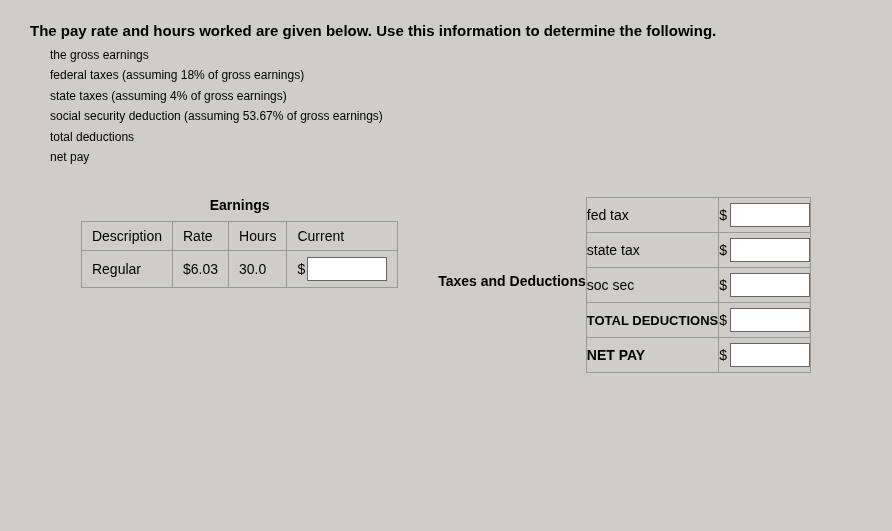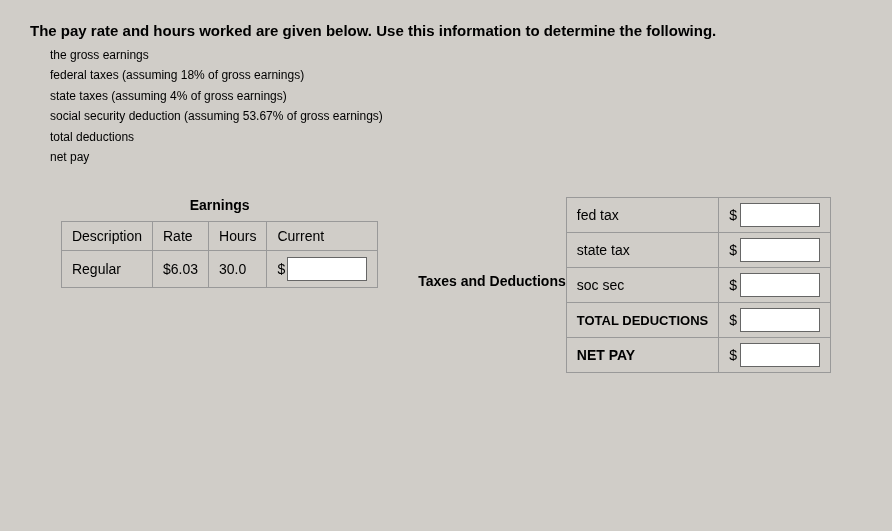--- a/index.html
+++ b/index.html
@@ -99,21 +99,21 @@
     }
 
     .tax-table {
       border: 1px solid #999;
       border-collapse: collapse;
       background-color: #d0cdc8;
     }
 
     .tax-table td {
       border: 1px solid #999;
-      padding: 5px 10px;
+      padding: 5px 0;
       font-size: 14px;
       background-color: #d0cdc8;
     }
 
     .tax-input {
       display: flex;
       align-items: center;
       gap: 3px;
     }
   </style>

